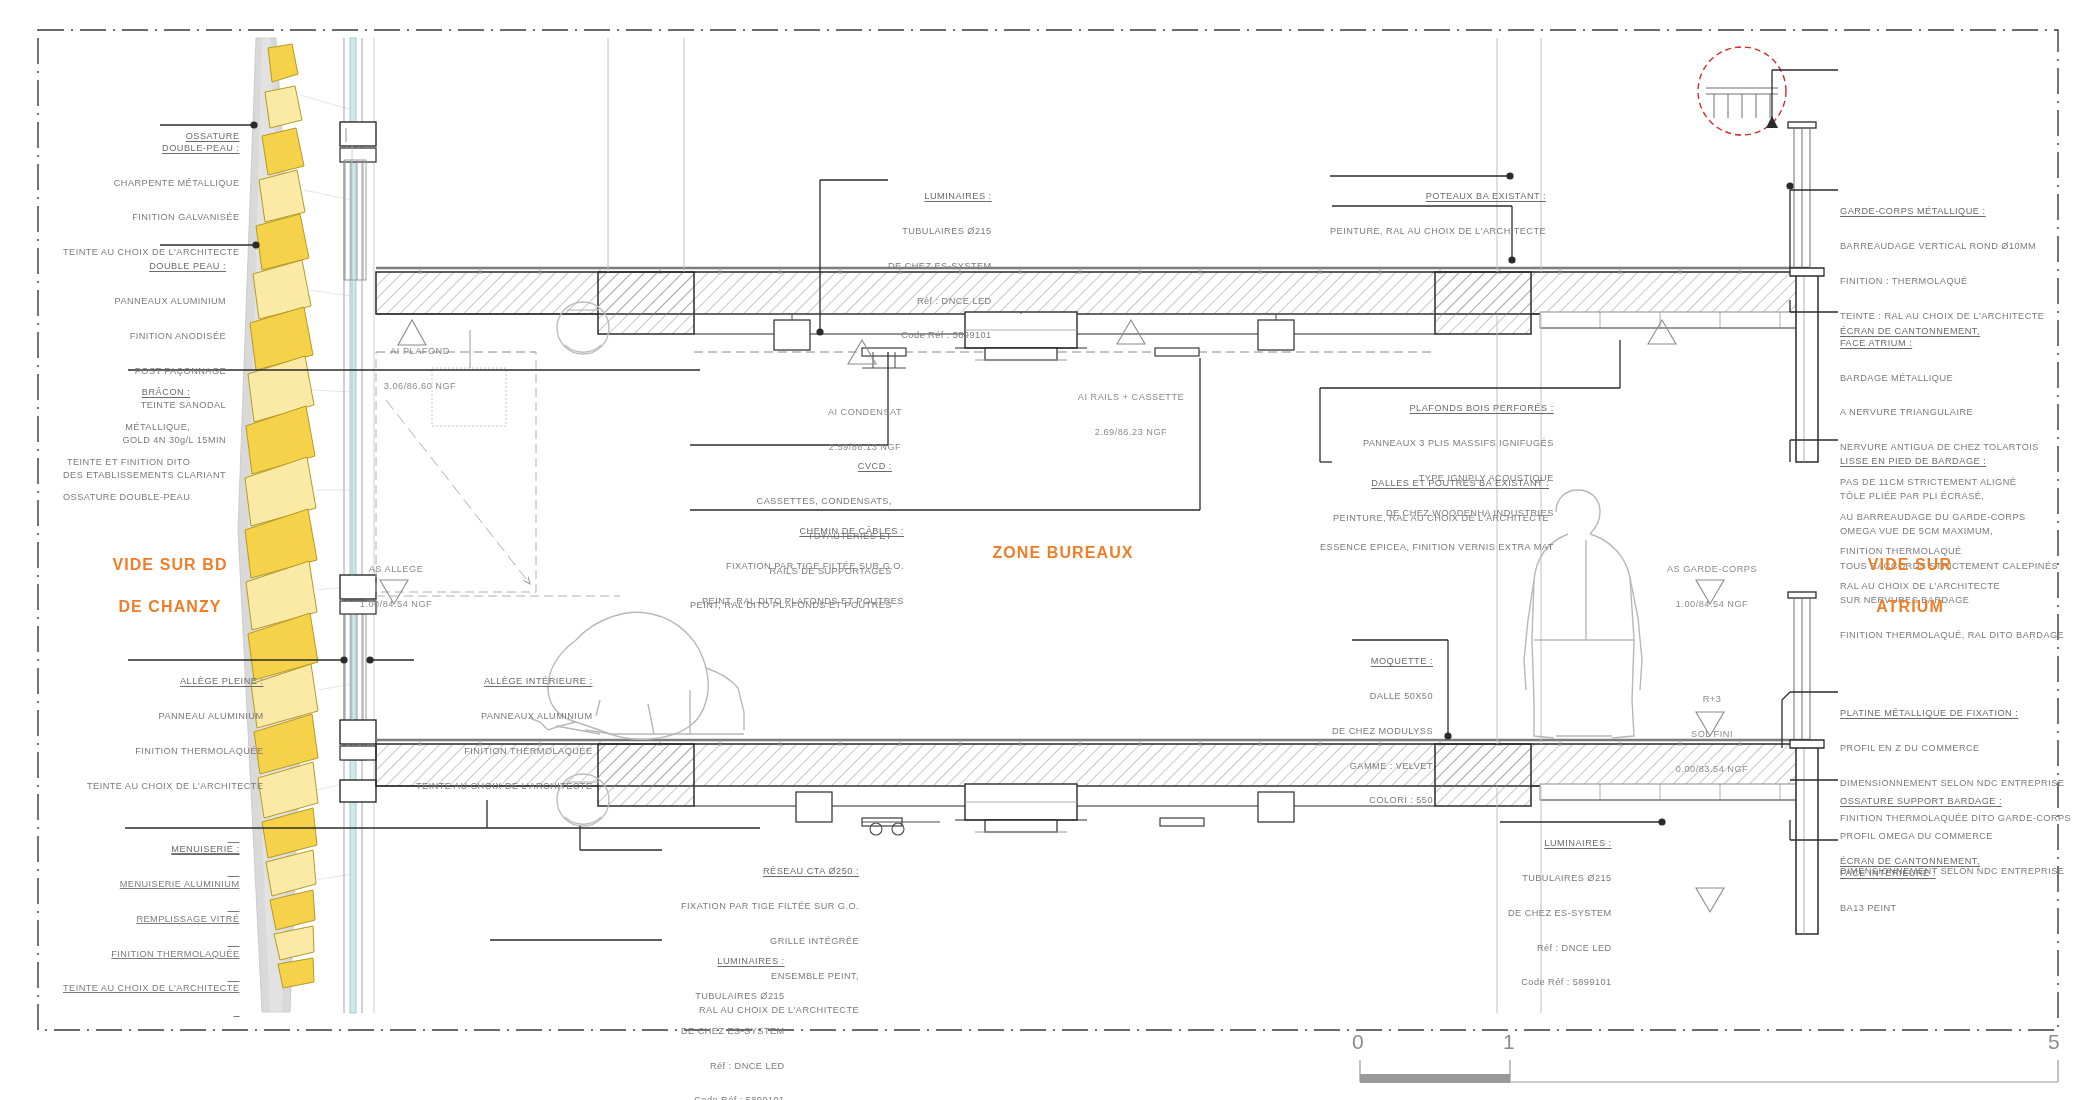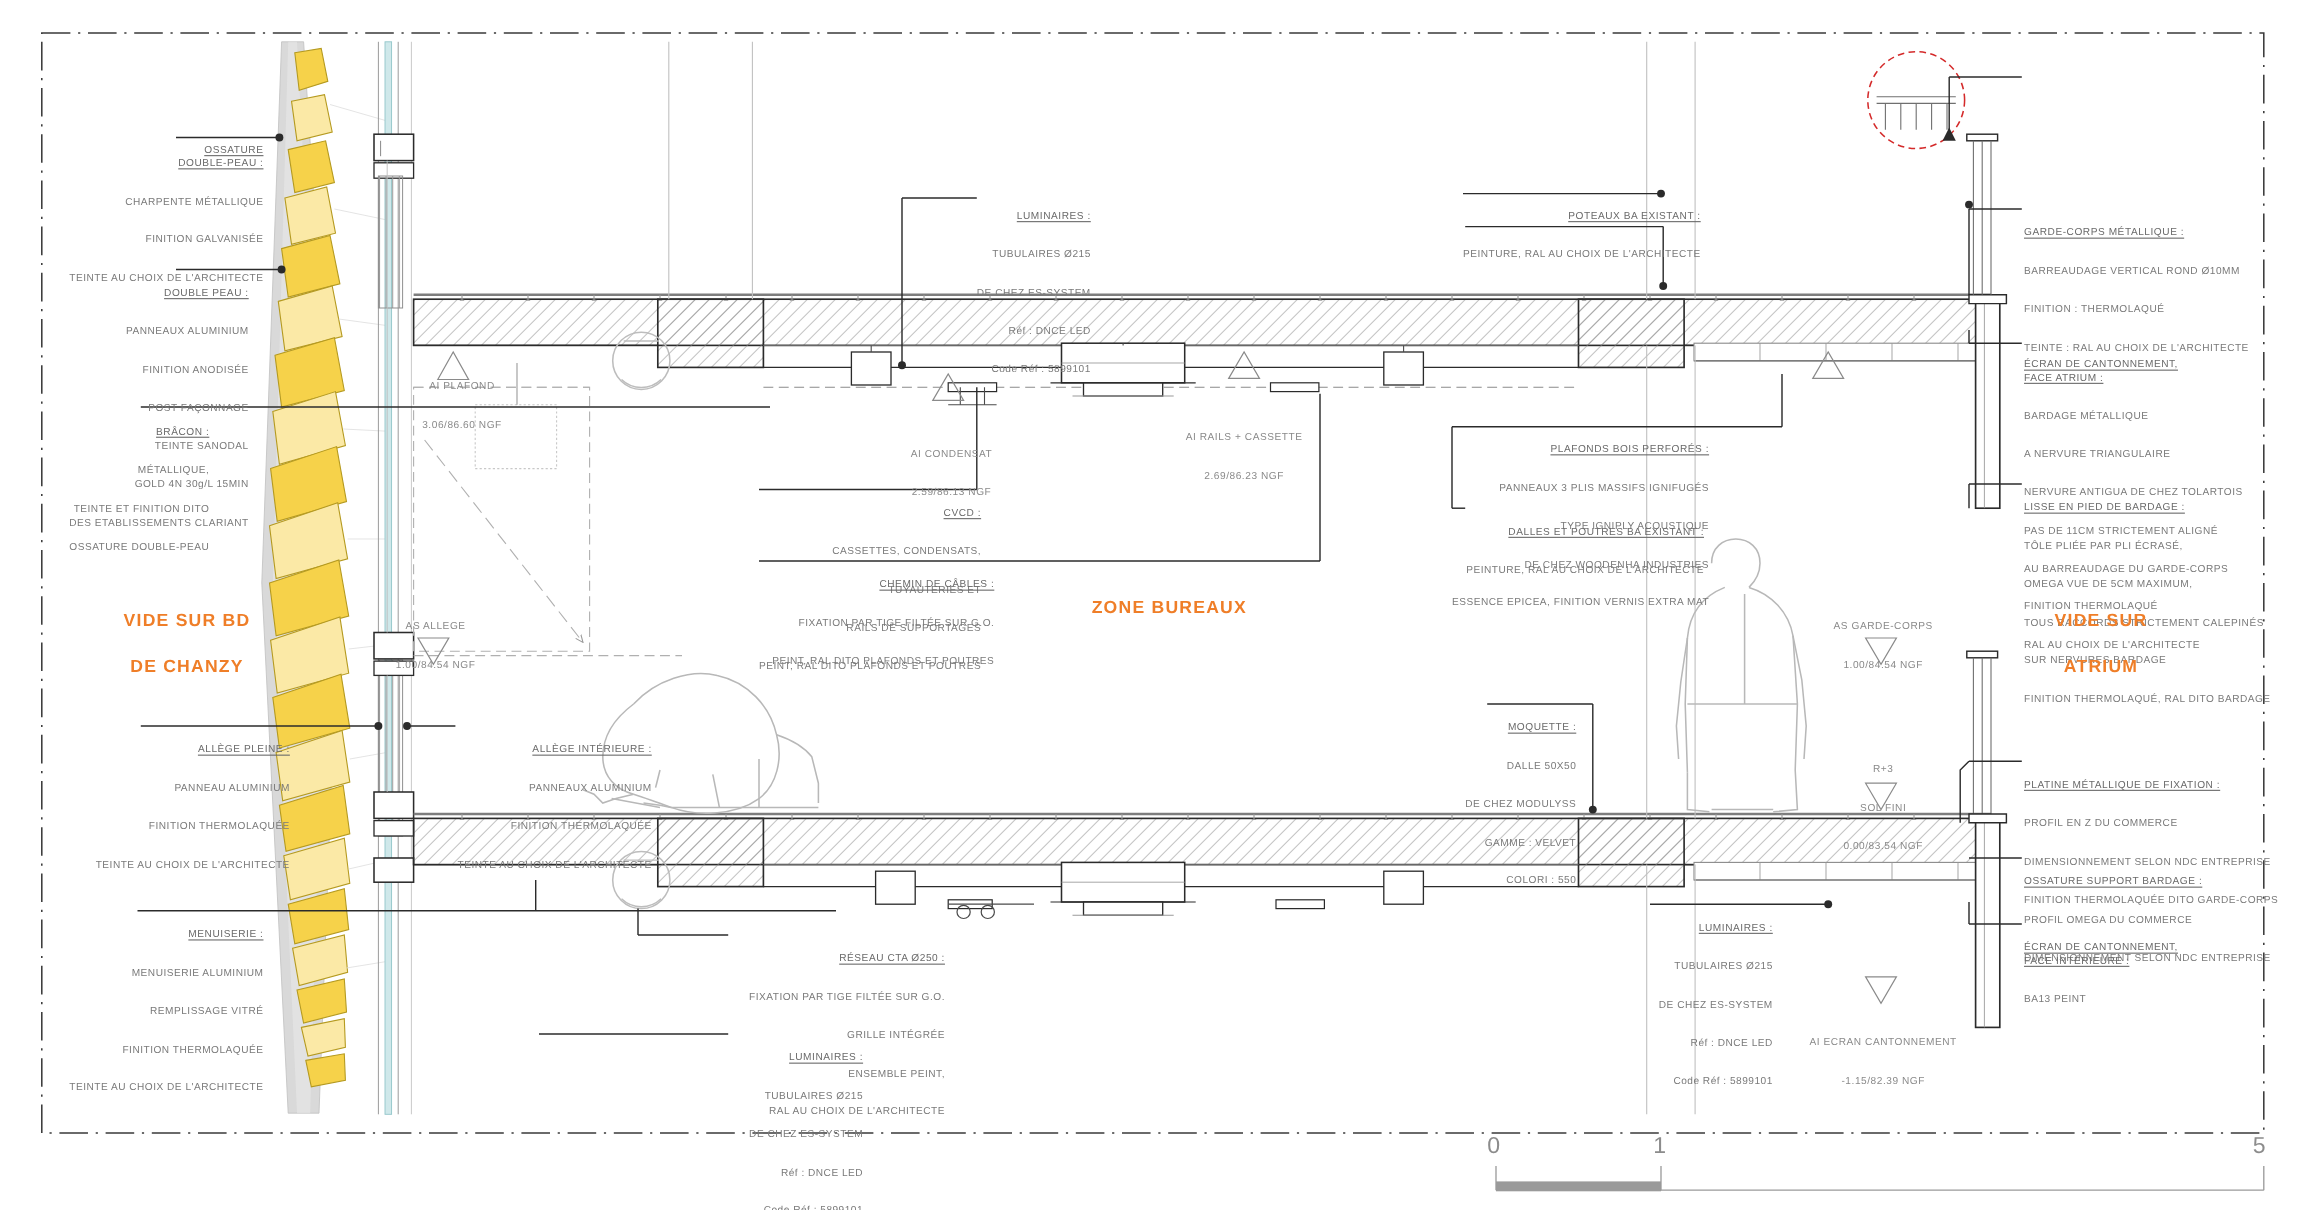--- a/index.html
+++ b/index.html
@@ -540,21 +540,21 @@
     <span class="ln">OSSATURE DOUBLE-PEAU</span>
   </div>
 
   <div class="note" style="left:63px;top:653px;margin-left:24px;">
     <span class="hd">ALLÈGE PLEINE :</span>
     <span class="ln">PANNEAU ALUMINIUM</span>
     <span class="ln">FINITION THERMOLAQUÉE</span>
     <span class="ln">TEINTE AU CHOIX DE L'ARCHITECTE</span>
   </div>
 
-  <div class="note" style="left:63px;top:821px;">
+  <div class="note" style="left:63px;top:821px;text-decoration:underline;">
     <span class="hd">MENUISERIE :</span>
     <span class="ln">MENUISERIE ALUMINIUM</span>
     <span class="ln">REMPLISSAGE VITRÉ</span>
     <span class="ln">FINITION THERMOLAQUÉE</span>
     <span class="ln">TEINTE AU CHOIX DE L'ARCHITECTE</span>
   </div>
 
   <div class="note" style="left:416px;top:653px;">
     <span class="hd">ALLÈGE INTÉRIEURE :</span>
     <span class="ln">PANNEAUX ALUMINIUM</span>
@@ -708,24 +708,20 @@
     <span class="ln">AS GARDE-CORPS</span>
     <span class="ln">1.00/84.54 NGF</span>
   </div>
 
   <div class="lvl" style="left:1648px;top:670px;width:128px;">
     <span class="ln">R+3</span>
     <span class="ln">SOL FINI</span>
     <span class="ln">0.00/83.54 NGF</span>
   </div>
 
-  <div class="lvl" style="left:1606px;top:918px;width:212px;">
-    <span class="ln">AI ECRAN CANTONNEMENT</span>
-    <span class="ln">-1.15/82.39 NGF</span>
-  </div>
 
   <div class="zone" style="left:55px;top:530px;width:230px;">
     <span class="ln">VIDE SUR BD</span>
     <span class="ln">DE CHANZY</span>
   </div>
 
   <div class="zone" style="left:968px;top:518px;width:190px;">
     <span class="ln">ZONE BUREAUX</span>
   </div>
 

